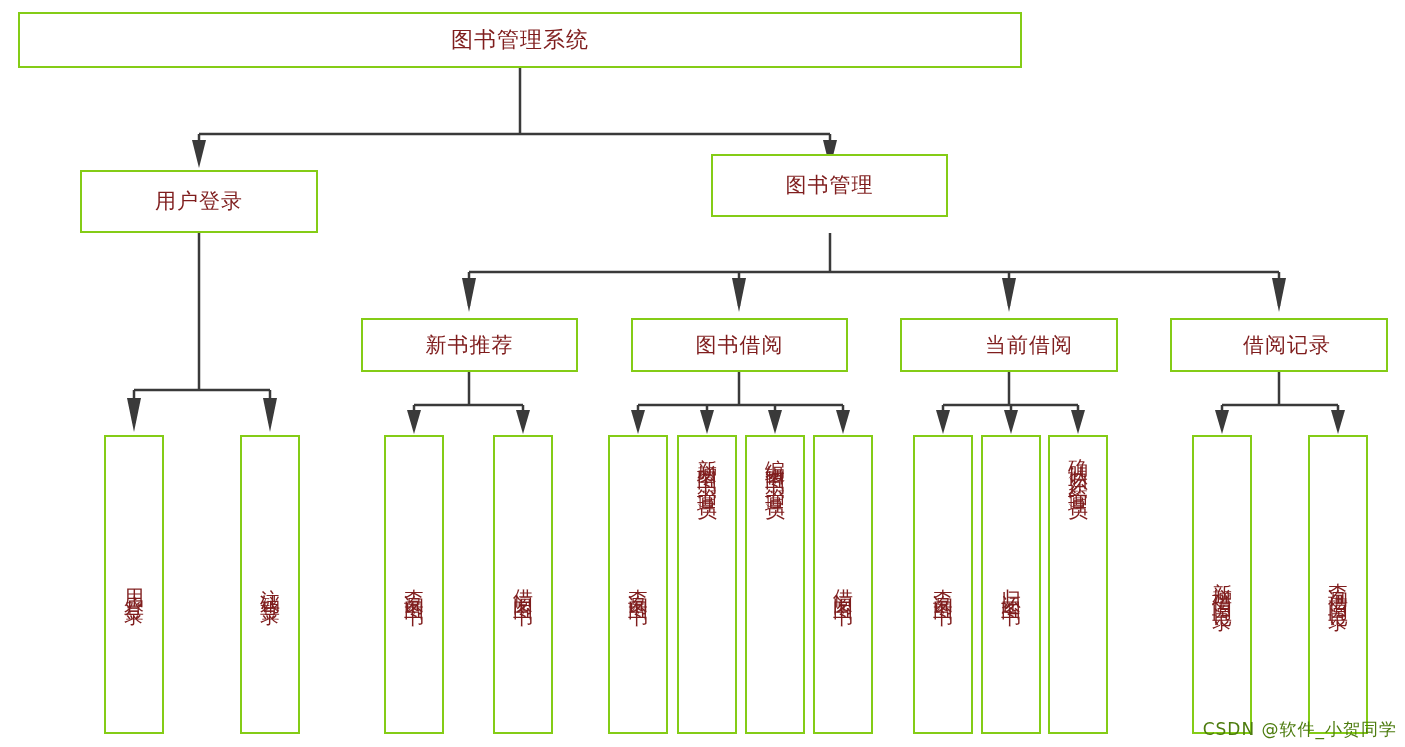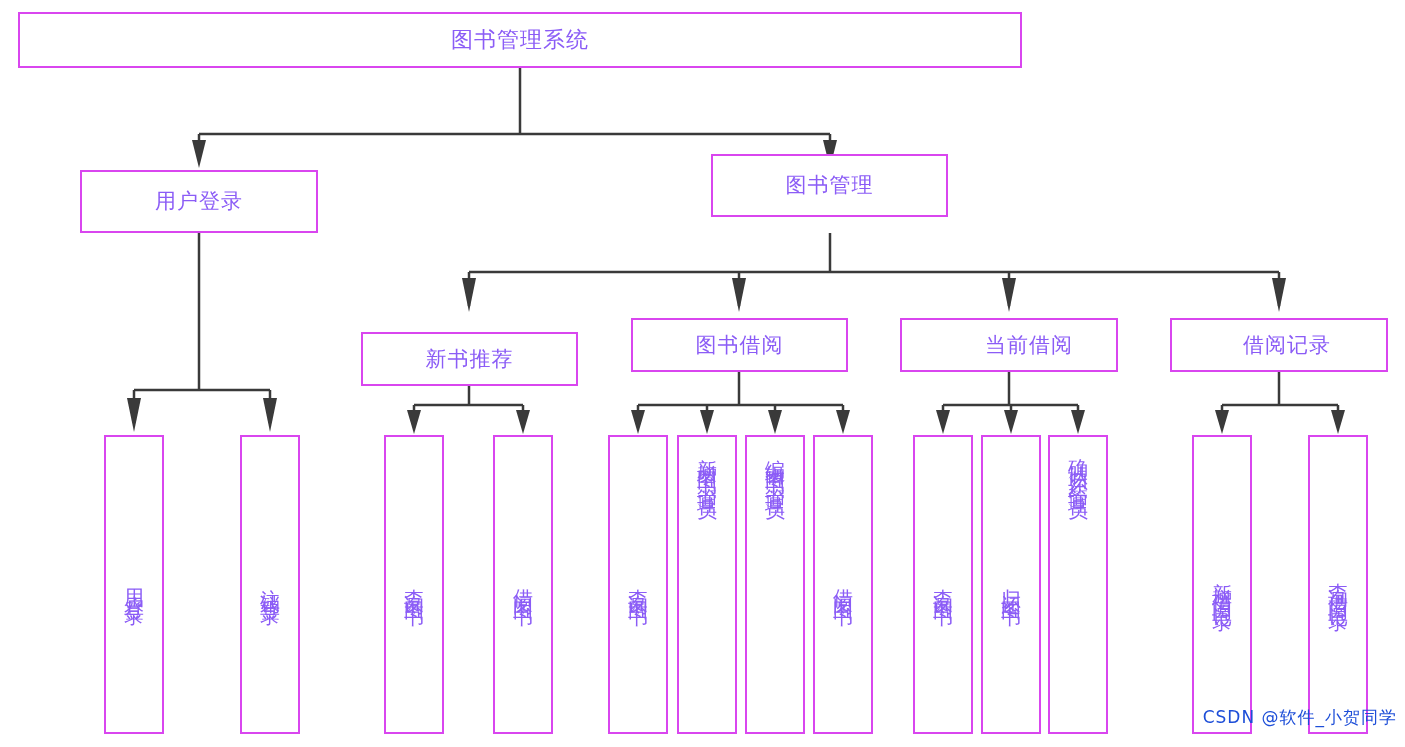--- a/index.html
+++ b/index.html
@@ -22,25 +22,25 @@
     left: 0;
     top: 0;
     width: 1405px;
     height: 747px;
     pointer-events: none;
   }
   .node {
     position: absolute;
     box-sizing: border-box;
     background: #ffffff;
-    border: 2px solid #d946ef;
+    border: 2px solid #84cc16;
     display: flex;
     align-items: center;
     justify-content: center;
-    color: #8b5cf6;
+    color: #7f1d1d;
   }
   .node .label {
     font-size: 21px;
     line-height: 1.15;
     letter-spacing: 1px;
     white-space: nowrap;
   }
   .node.root .label { font-size: 22px; }
   .node.level2 .label { font-size: 21px; }
   .node.level3 .label { font-size: 21px; }
@@ -58,23 +58,23 @@
     line-height: 1.05;
     white-space: nowrap;
   }
   .node.leaf.centered {
     align-items: center;
     padding-top: 0;
   }
   .watermark {
     position: absolute;
     right: 8px;
-    bottom: 18px;
+    bottom: 6px;
     font-size: 17px;
-    color: #1d4ed8;
+    color: #4d7c0f;
     letter-spacing: 1px;
     white-space: nowrap;
   }
 </style>
 </head>
 <body>
 
 <div id="diagram-root">
 
   <svg class="connectors" viewBox="0 0 1405 747">
@@ -149,21 +149,21 @@
     <span class="label">图书管理系统</span>
   </div>
 
   <div class="node level2" style="left:80px; top:170px; width:238px; height:63px;">
     <span class="label">用户登录</span>
   </div>
   <div class="node level2" style="left:711px; top:154px; width:237px; height:63px;">
     <span class="label">图书管理</span>
   </div>
 
-  <div class="node level3" style="left:361px; top:332px; width:217px; height:54px;">
+  <div class="node level3" style="left:361px; top:318px; width:217px; height:54px;">
     <span class="label">新书推荐</span>
   </div>
   <div class="node level3" style="left:631px; top:318px; width:217px; height:54px;">
     <span class="label">图书借阅</span>
   </div>
   <div class="node level3" style="left:900px; top:318px; width:218px; height:54px;padding-left:40px;">
     <span class="label">当前借阅</span>
   </div>
   <div class="node level3" style="left:1170px; top:318px; width:218px; height:54px;padding-left:16px;">
     <span class="label">借阅记录</span>

